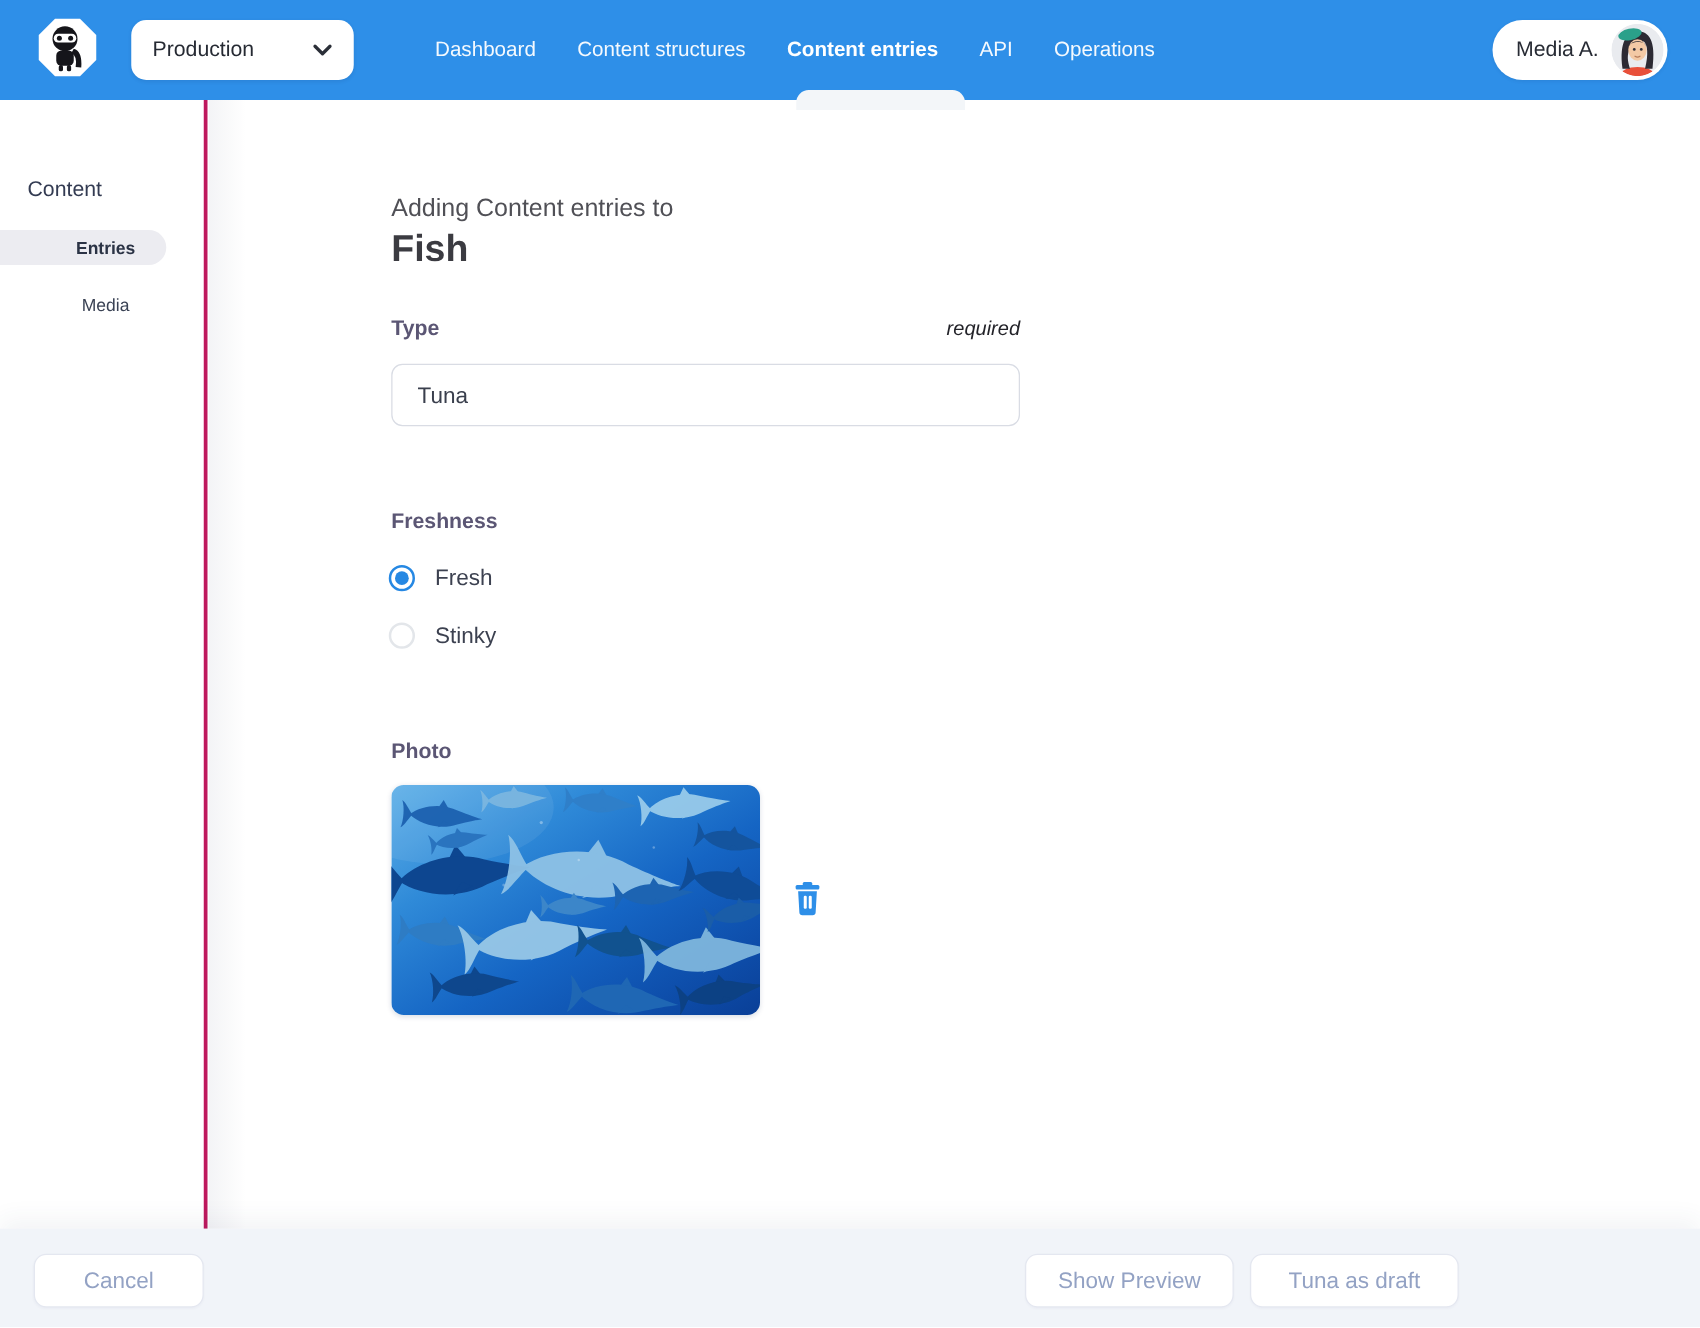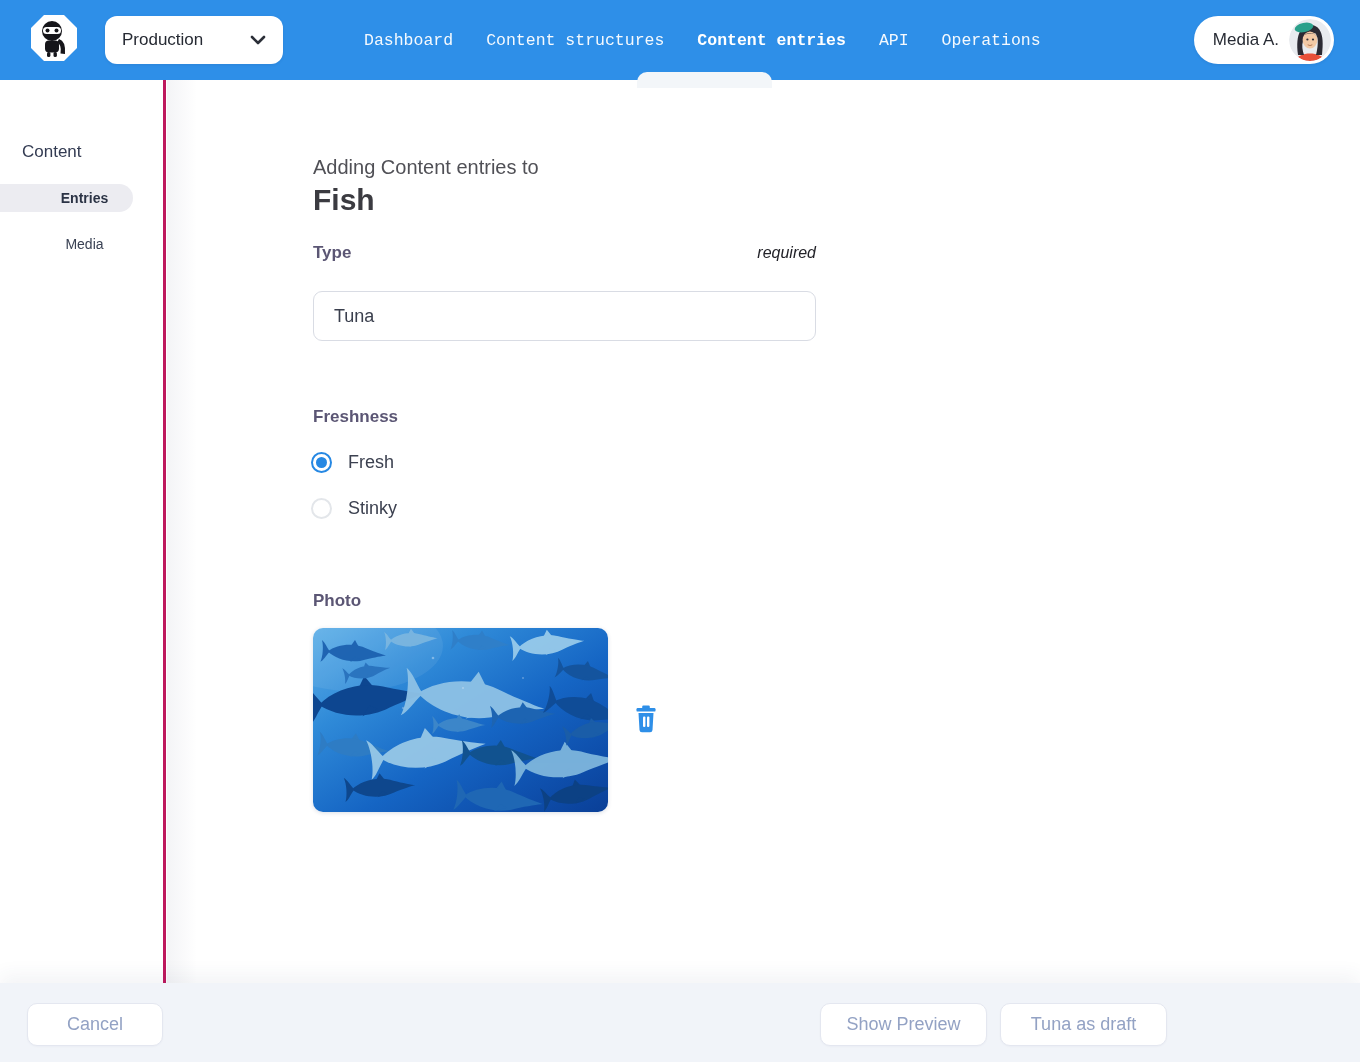--- a/index.html
+++ b/index.html
@@ -16,22 +16,22 @@
   }
   .logo-octagon { position:absolute; left:30px; top:14px; width:48px; height:48px; }
   .env-select {
     position:absolute; left:105px; top:16px; width:178px; height:48px;
     background:#fff; border:none; border-radius:12px; cursor:pointer;
     display:flex; align-items:center; justify-content:space-between;
     padding:0 14px 0 17px; box-shadow:0 1px 3px rgba(20,40,90,.10);
   }
   .env-select .env-label { font-size:17px; color:#262a33; }
   .nav {
-    position:absolute; left:364px; top:0; height:80px;
-    display:flex; align-items:center; gap:33px;font-family:Liberation Mono, monospace;
+    position:absolute; left:348px; top:0; height:80px;
+    display:flex; align-items:center; gap:33px;
   }
   .nav-item {
     font-size:16.5px; color:rgba(255,255,255,.95); cursor:pointer; white-space:nowrap;
   }
   .nav-item.active { font-weight:bold; color:#fff; }
   .active-tab {
     position:absolute; left:637px; top:72px; width:135px; height:16px;
     background:#f3f6f9; border-radius:10px 10px 0 0;
   }
   .user-chip {
@@ -65,21 +65,21 @@
     background:linear-gradient(to right, rgba(30,40,80,.05), rgba(30,40,80,0));
     pointer-events:none;
   }
 
   
   .main { position:absolute; left:166px; top:80px; width:1194px; height:903px; background:#fff; }
   .subtitle { position:absolute; left:147px; top:76px; font-size:20px; color:#505056; }
   .page-title { position:absolute; left:147px; top:103px; font-size:30px; font-weight:bold; color:#3b3b41; }
 
   .type-row {
-    position:absolute; left:147px; top:163px; width:503px;
+    position:absolute; left:147px; top:173px; width:503px;
     display:flex; justify-content:space-between; align-items:baseline;
   }
   .field-label { font-size:17px; font-weight:bold; color:#5b5674; }
   .required { font-size:16px; font-style:italic; color:#232329; }
   .text-input {
     position:absolute; left:147px; top:211px; width:503px; height:50px;
     border:1px solid #d9dce4; border-radius:9px; padding:0 20px;
     font-size:18px; color:#3a3f4d; font-family:"Liberation Sans", sans-serif;
     outline:none; background:#fff;
   }

